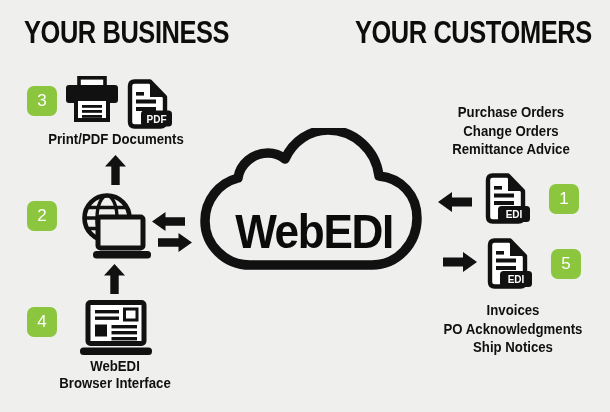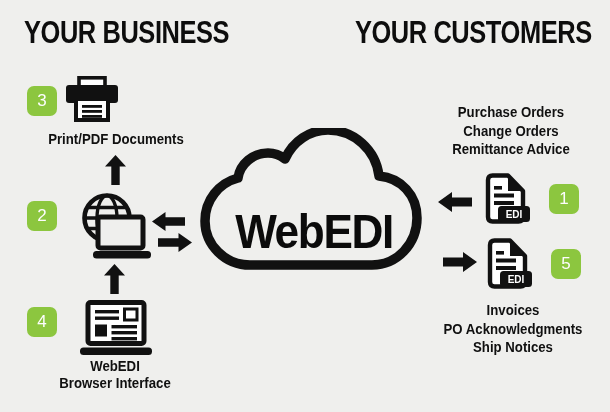--- a/index.html
+++ b/index.html
@@ -59,20 +59,31 @@
     <svg width="52" height="46" viewBox="0 0 52 46">
       <rect x="13" y="1.8" width="26" height="11" fill="#fff" stroke="#111" stroke-width="3.6"></rect>
       <rect x="0" y="9" width="52" height="18" rx="3" fill="#111"></rect>
       <rect x="10" y="23" width="32" height="21" fill="#fff" stroke="#111" stroke-width="4"></rect>
       <rect x="16" y="29" width="20" height="2.8" fill="#111"></rect>
       <rect x="16" y="34" width="20" height="2.8" fill="#111"></rect>
       <rect x="16" y="39" width="20" height="2.8" fill="#111"></rect>
     </svg>
   </div>
 
+  <div class="abs" style="left:126px;top:79px;">
+    <svg width="46" height="50" viewBox="0 0 46 50">
+      <path d="M4 7 q0 -4.5 4.5 -4.5 H24 L39 18 V43 q0 4.5 -4.5 4.5 H8.5 q-4.5 0 -4.5 -4.5 Z" fill="#fff" stroke="#111" stroke-width="4.4" stroke-linejoin="round"></path>
+      <path d="M24 2.5 V18 H39 Z" fill="#111"></path>
+      <rect x="10" y="13" width="8" height="3.6" fill="#111"></rect>
+      <rect x="10" y="20.5" width="20" height="4" fill="#111"></rect>
+      <rect x="10" y="28" width="20" height="4" fill="#111"></rect>
+      <rect x="15" y="31.5" width="31" height="16" rx="3.5" fill="#111"></rect>
+      <text x="30.5" y="43.5" font-size="10" font-weight="700" fill="#fff" text-anchor="middle">PDF</text>
+    </svg>
+  </div>
 
   <div class="abs lbl" style="left:16px;top:131px;width:200px;">Print/PDF Documents</div>
 
   <div class="abs" style="left:105px;top:155px;">
     <svg width="21" height="30" viewBox="0 0 21 30">
       <path d="M10.5 0 L21 11.5 H14.7 V30 H6.3 V11.5 H0 Z" fill="#111"></path>
     </svg>
   </div>
 
   <div class="abs badge" style="left:27px;top:201px;">2</div>

